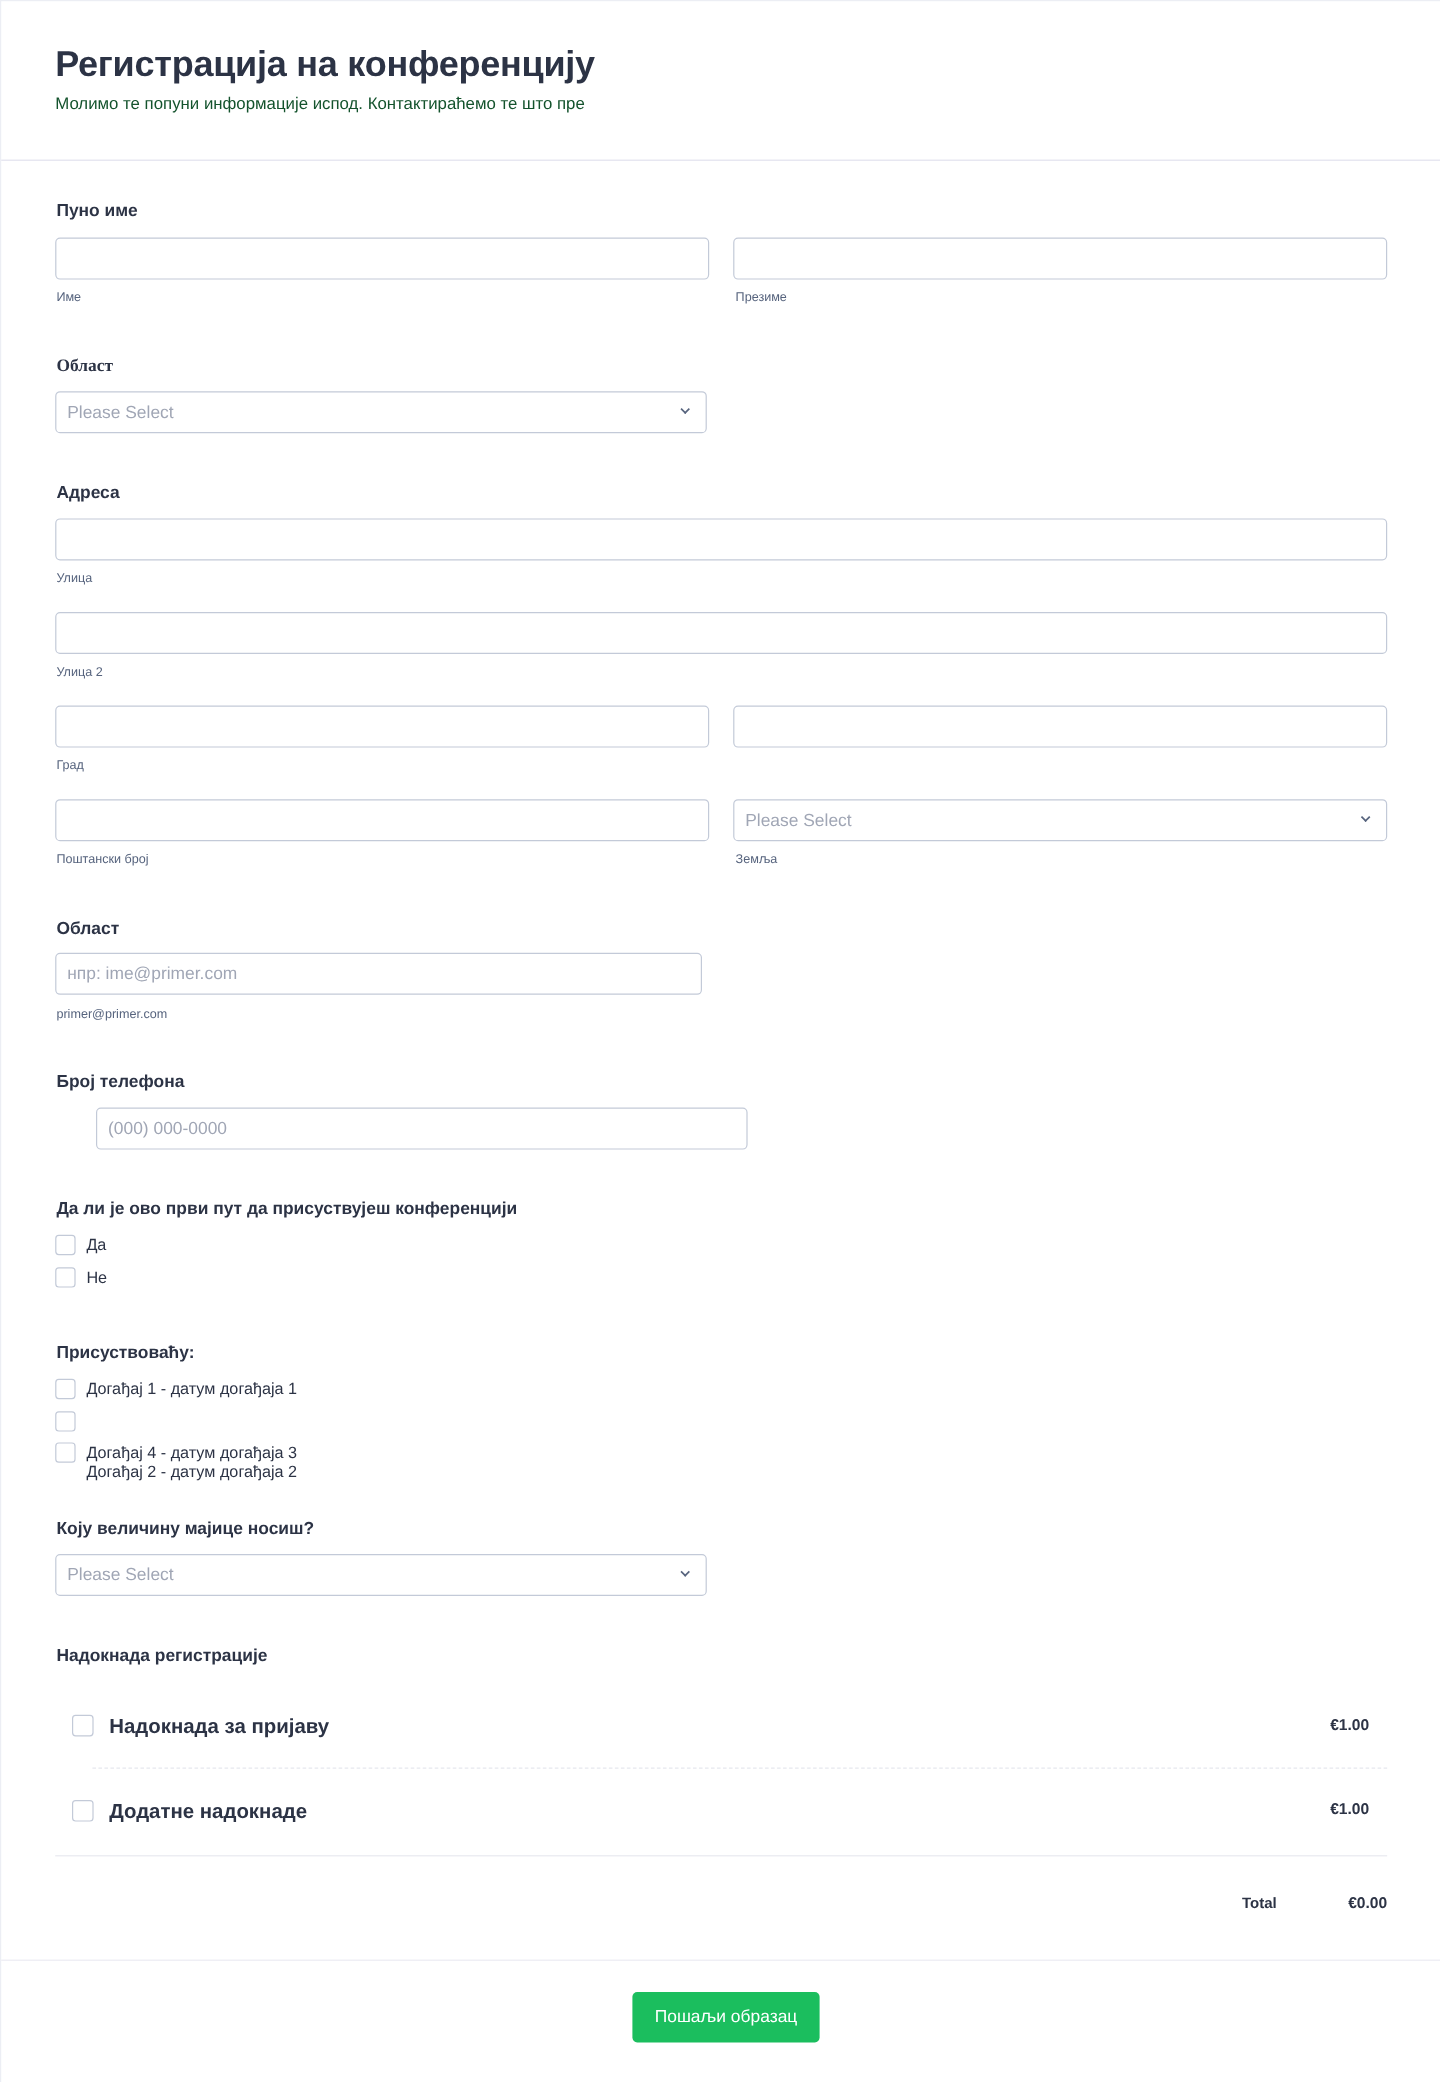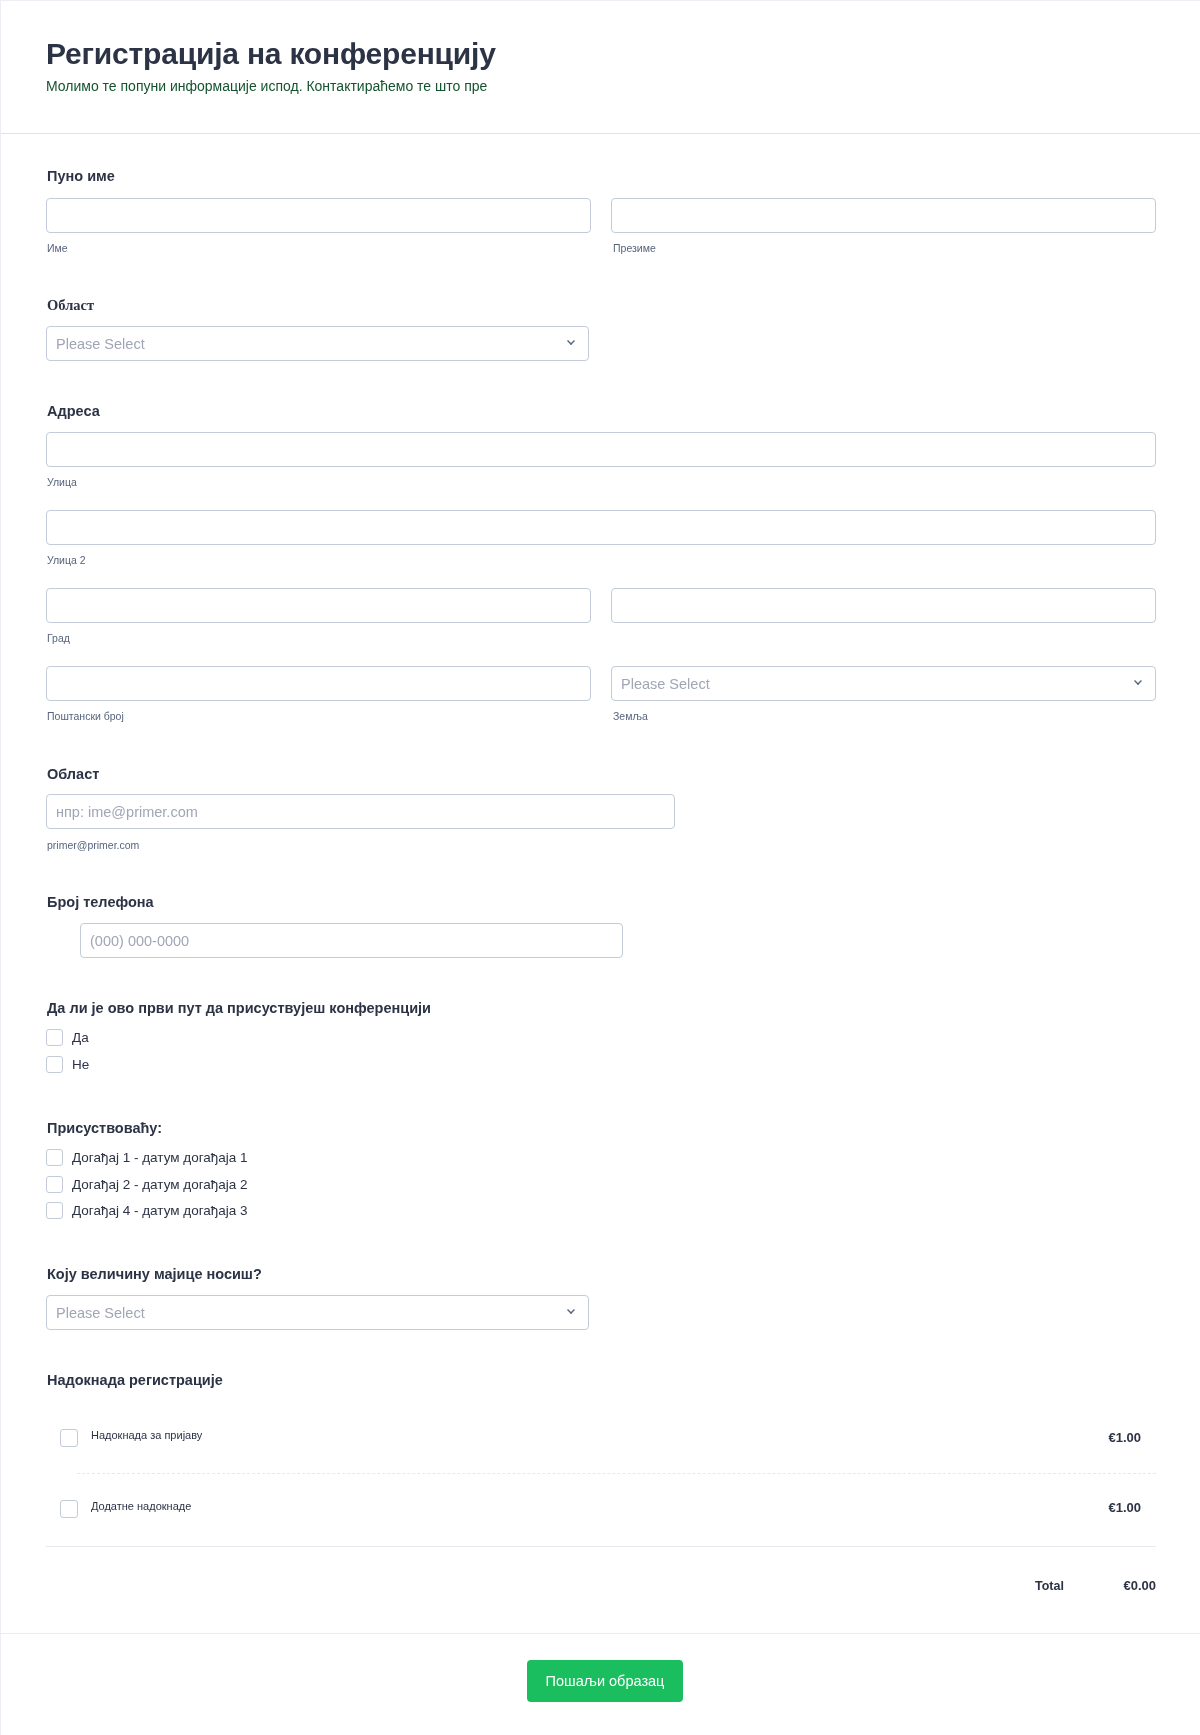--- a/index.html
+++ b/index.html
@@ -18,21 +18,21 @@
 
     .input { height: 35px; border: 1px solid #c3cad8; border-radius: 4px; background: #fff;
              font-size: 14.5px; color: #a0a6b5; padding: 0 9px; display: flex; align-items: center; }
     .select { justify-content: space-between; }
     .chev { width: 8px; height: 8px; border-right: 2px solid #57647e; border-bottom: 2px solid #57647e;
             transform: rotate(45deg) scale(0.7); margin-top: -5px; margin-right: 4px; }
 
     .cb { width: 17px; height: 17px; border: 1px solid #c3cad8; border-radius: 3px; background: #fff; }
     .opt { font-size: 13.5px; color: #2c3345; }
 
-    .prod-name { font-size: 11px; font-weight: 400; color: #2c3345; }
+    .prod-name { font-size: 17px; font-weight: 700; color: #2c3345; }
     .price { font-size: 13px; font-weight: 700; color: #2c3345; }
     .dash { height: 0; border-top: 1px dashed #e6e8ee; }
     .solid { height: 1px; background: #e8e9ef; }
 
     .foot-line { left: 0; top: 1632px; width: 1200px; height: 1px; background: #ebebf3; }
     .submit { left: 526px; top: 1659px; width: 156px; height: 42px; background: #1bbe5e; border-radius: 4px;
               color: #fff; font-size: 14.5px; display: flex; align-items: center; justify-content: center; }
   </style>
 </head>
 <body>
@@ -69,41 +69,41 @@
 
   <div class="abs input" style="left:45px; top:665px; width:545px;"></div>
   <div class="abs sublabel" style="left:46px; top:709px;">Поштански број</div>
   <div class="abs input select" style="left:610px; top:665px; width:545px;">
     <span>Please Select</span>
     <span class="chev"></span>
   </div>
   <div class="abs sublabel" style="left:612px; top:709px;">Земља</div>
 
   <div class="abs label" style="left:46px; top:765px;">Област</div>
-  <div class="abs input" style="left:45px; top:793px; width:629px;text-align:center;">
+  <div class="abs input" style="left:45px; top:793px; width:539px;text-align:center;">
     <span>нпр: ime@primer.com</span>
   </div>
   <div class="abs sublabel" style="left:46px; top:838px;">primer@primer.com</div>
 
   <div class="abs label" style="left:46px; top:893px;">Број телефона</div>
   <div class="abs input" style="left:45px; top:922px; width:543px;margin-left:34px;">
     <span>(000) 000-0000</span>
   </div>
 
   <div class="abs label" style="left:46px; top:999px;">Да ли је ово први пут да присуствујеш конференцији</div>
   <div class="abs cb" style="left:45px; top:1028px;"></div>
   <div class="abs opt" style="left:71px; top:1029px;">Да</div>
   <div class="abs cb" style="left:45px; top:1055px;"></div>
   <div class="abs opt" style="left:71px; top:1056px;">Не</div>
 
   <div class="abs label" style="left:46px; top:1119px;">Присуствоваћу:</div>
   <div class="abs cb" style="left:45px; top:1148px;"></div>
   <div class="abs opt" style="left:71px; top:1149px;">Догађај 1 - датум догађаја 1</div>
   <div class="abs cb" style="left:45px; top:1175px;"></div>
-  <div class="abs opt" style="left:71px; top:1176px;">Догађај 2 - датум догађаја 2</div>
+  <div class="abs opt" style="left:71px; top:1218px;">Догађај 2 - датум догађаја 2</div>
   <div class="abs cb" style="left:45px; top:1201px;"></div>
   <div class="abs opt" style="left:71px; top:1202px;">Догађај 4 - датум догађаја 3</div>
 
   <div class="abs label" style="left:46px; top:1265px;">Коју величину мајице носиш?</div>
   <div class="abs input select" style="left:45px; top:1294px; width:543px;">
     <span>Please Select</span>
     <span class="chev"></span>
   </div>
 
   <div class="abs label" style="left:46px; top:1371px;">Надокнада регистрације</div>

